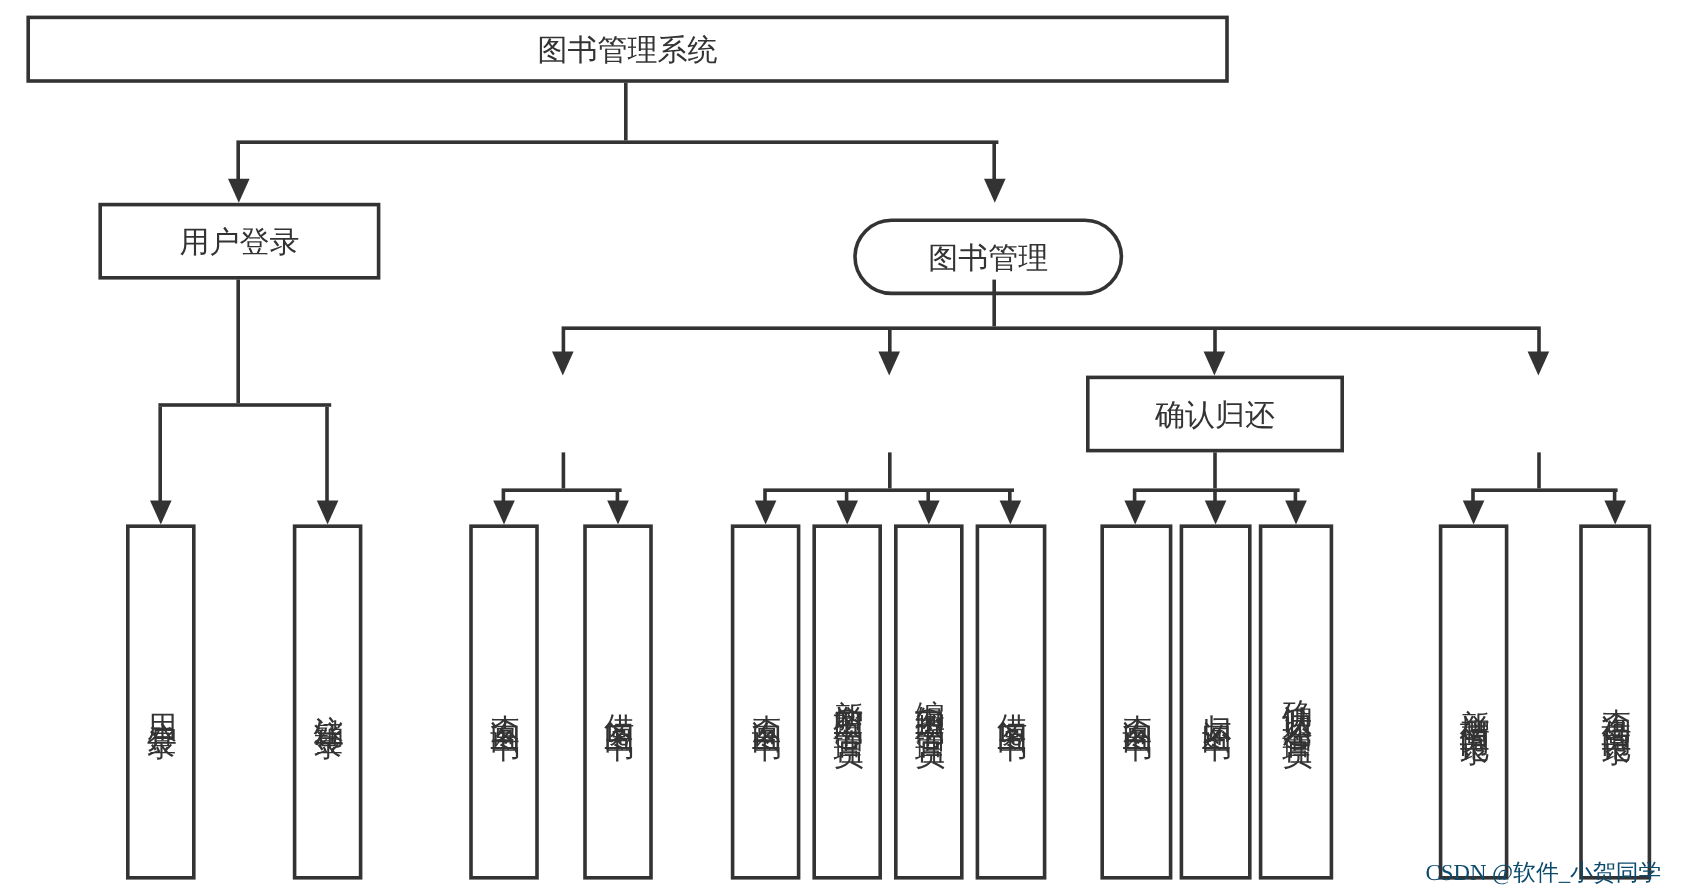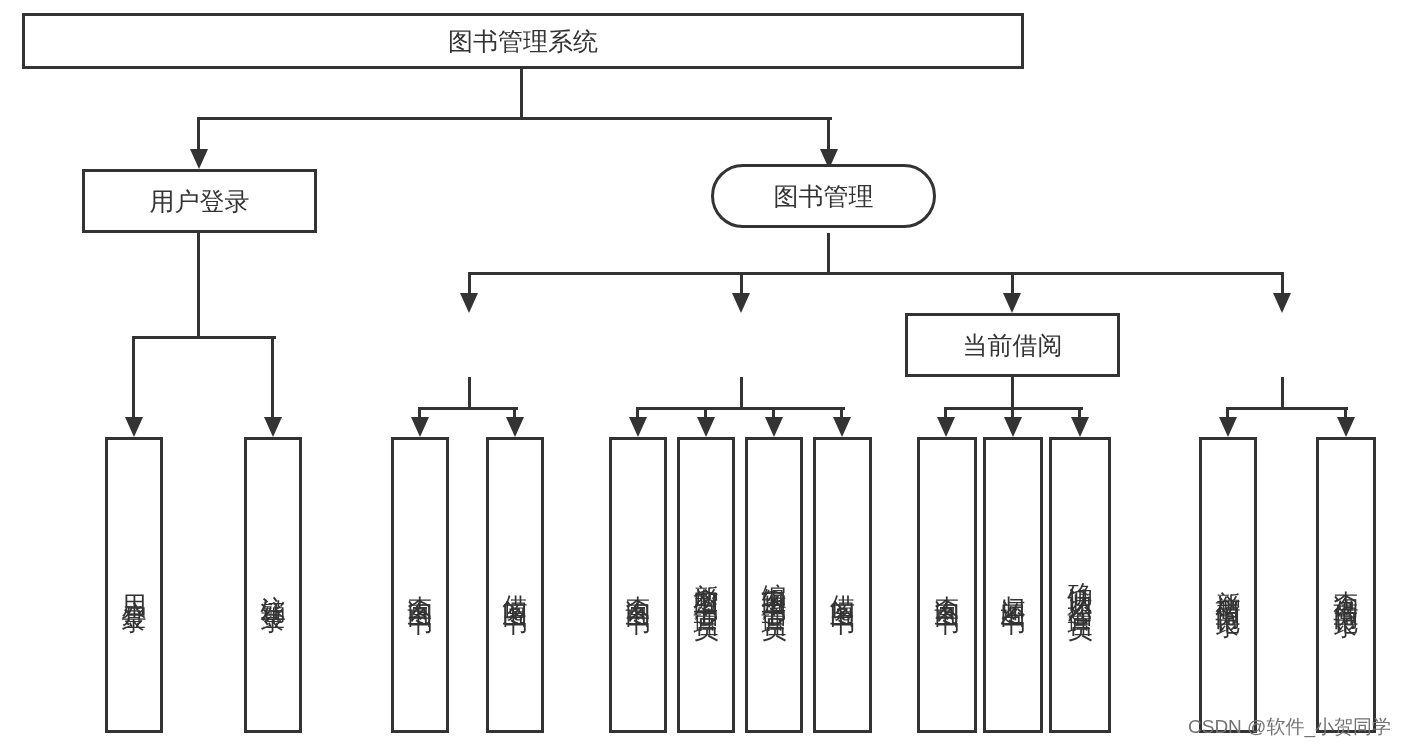--- a/index.html
+++ b/index.html
@@ -1,21 +1,21 @@
 <!DOCTYPE html>
 <html><head>
 <meta charset="utf-8">
 <style>
   html, body { margin: 0; padding: 0; background: #ffffff; }
   #canvas {
     position: relative;
     width: 1405px;
     height: 747px;
     background: #ffffff;
-    font-family: Liberation Sans, sans-serif;
+    font-family: Liberation Serif, serif;
     overflow: hidden;
   }
   .node {
     position: absolute;
     box-sizing: border-box;
     border: 3px solid #333333;
     background: #ffffff;
     color: #333333;
     display: flex;
     align-items: center;
@@ -35,61 +35,61 @@
     width: 0; height: 0;
     border-left: 9px solid transparent;
     border-right: 9px solid transparent;
     border-top: 20px solid #333333;
   }
   #watermark {
     position: absolute;
     left: 1188px;
     top: 714px;
     font-size: 19px;
-    color: #737373;
+    color: #0c4a6e;
     white-space: nowrap;
     z-index: 10;
   }
 </style>
 </head>
 <body>
 
 <div id="canvas">
 
   <div class="node node-h" style="left:22px; top:13px; width:1002px; height:56px;">图书管理系统</div>
 
   <div class="v-line" style="left:520px; top:69px; width:3px; height:48px;"></div>
   <div class="h-line" style="left:197px; top:117px; width:635px; height:3px;"></div>
   <div class="v-line" style="left:197px; top:120px; width:3px; height:34px;"></div>
   <div class="arrow-down" style="left:190px; top:149px;"></div>
   <div class="v-line" style="left:827px; top:120px; width:3px; height:34px;"></div>
   <div class="arrow-down" style="left:820px; top:149px;"></div>
 
   <div class="node node-h" style="left:82px; top:169px; width:235px; height:64px;">用户登录</div>
-  <div class="node node-h" style="left:711px; top:164px; width:225px; height:64px;border-radius:32px;">图书管理</div>
+  <div class="node node-h" style="left:711px; top:182px; width:225px; height:64px;border-radius:32px;">图书管理</div>
 
   <div class="v-line" style="left:197px; top:233px; width:3px; height:103px;"></div>
   <div class="h-line" style="left:132px; top:336px; width:144px; height:3px;"></div>
   <div class="v-line" style="left:132px; top:339px; width:3px; height:80px;"></div>
   <div class="arrow-down" style="left:125px; top:417px;"></div>
   <div class="v-line" style="left:271px; top:339px; width:3px; height:80px;"></div>
   <div class="arrow-down" style="left:264px; top:417px;"></div>
 
   <div class="v-line" style="left:827px; top:233px; width:3px; height:39px;"></div>
   <div class="h-line" style="left:468px; top:272px; width:816px; height:3px;"></div>
   <div class="v-line" style="left:468px; top:275px; width:3px; height:20px;"></div>
   <div class="arrow-down" style="left:460px; top:293px;"></div>
   <div class="v-line" style="left:740px; top:275px; width:3px; height:20px;"></div>
   <div class="arrow-down" style="left:732px; top:293px;"></div>
   <div class="v-line" style="left:1011px; top:275px; width:3px; height:20px;"></div>
   <div class="arrow-down" style="left:1003px; top:293px;"></div>
   <div class="v-line" style="left:1281px; top:275px; width:3px; height:20px;"></div>
   <div class="arrow-down" style="left:1273px; top:293px;"></div>
 
-  <div class="node node-h" style="left:905px; top:313px; width:215px; height:64px;">当前借阅</div>
+  <div class="node node-h" style="left:905px; top:313px; width:215px; height:64px;">确认归还</div>
 
   <div class="v-line" style="left:468px; top:377px; width:3px; height:30px;"></div>
   <div class="h-line" style="left:418px; top:407px; width:100px; height:3px;"></div>
   <div class="v-line" style="left:418px; top:410px; width:3px; height:12px;"></div>
   <div class="arrow-down" style="left:411px; top:417px;"></div>
   <div class="v-line" style="left:513px; top:410px; width:3px; height:12px;"></div>
   <div class="arrow-down" style="left:506px; top:417px;"></div>
 
   <div class="v-line" style="left:740px; top:377px; width:3px; height:30px;"></div>
   <div class="h-line" style="left:636px; top:407px; width:209px; height:3px;"></div>

